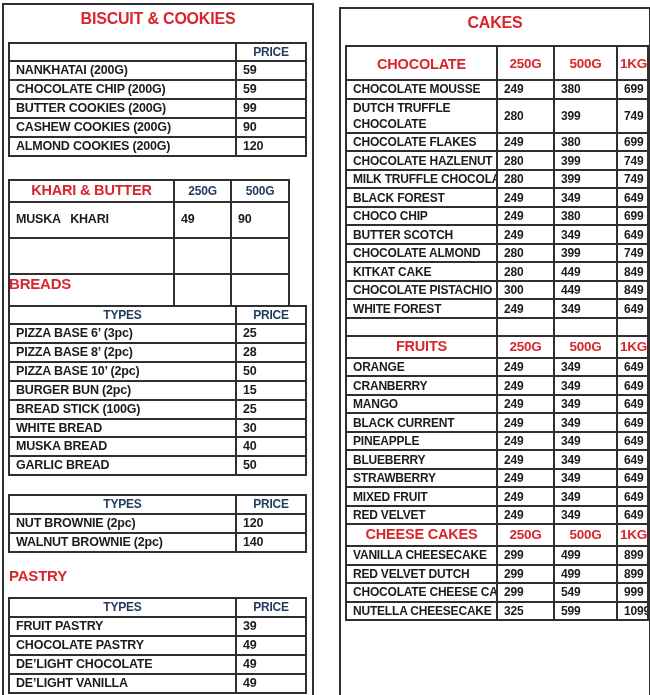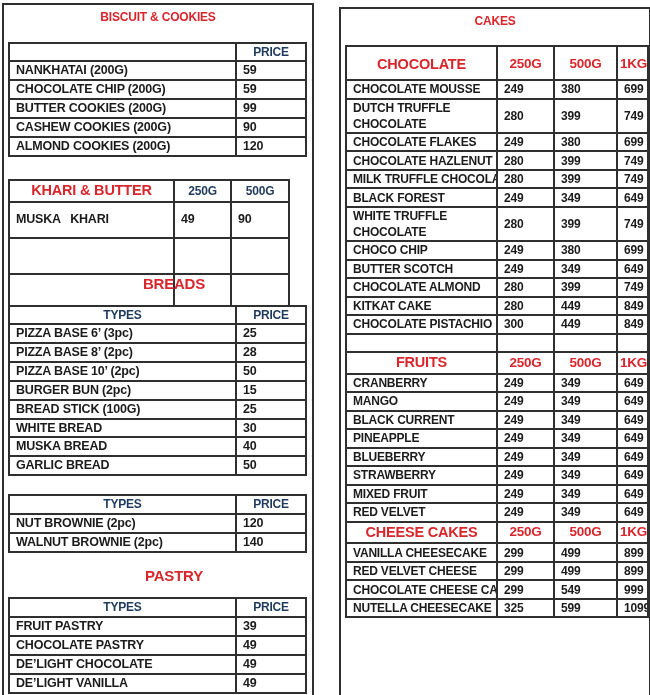--- a/index.html
+++ b/index.html
@@ -13,25 +13,25 @@
     width:650px;height:695px;position:relative;background:#ffffff;
     font-family:"Liberation Sans",sans-serif;overflow:hidden;
   }
   .panel{
     position:absolute;border:2px solid var(--line);background:#fff;
   }
   #left-panel{left:2px;top:3px;width:308px;height:700px;}
   #right-panel{left:339px;top:7px;width:308px;height:700px;}
   .panel-title{
     position:absolute;left:0;width:100%;text-align:center;
-    font-weight:bold;font-size:12px;letter-spacing:-0.2px;color:var(--red);
+    font-weight:bold;font-size:16px;letter-spacing:-0.2px;color:var(--red);
     white-space:pre;
   }
   .section-title{
-    position:absolute;left:16px;width:100%;text-align:center;
+    position:absolute;left:5px;width:100%;
     font-weight:bold;font-size:15px;letter-spacing:-0.2px;color:var(--red);
     white-space:pre;
   }
   table{
     position:absolute;border-collapse:collapse;table-layout:fixed;
     background:#fff;
   }
   td{
     border:2px solid var(--line);
     font-weight:bold;font-size:12.5px;letter-spacing:-0.2px;color:var(--ink);
@@ -289,27 +289,20 @@
           <td>399</td>
           <td>749</td>
         </tr>
         <tr class="item-row">
           <td>BLACK FOREST</td>
           <td>249</td>
           <td>349</td>
           <td>649</td>
         </tr>
         <tr class="item-row">
-          <td>WHITE TRUFFLE
-CHOCOLATE</td>
-          <td>280</td>
-          <td>399</td>
-          <td>749</td>
-        </tr>
-        <tr class="item-row">
           <td>CHOCO CHIP</td>
           <td>249</td>
           <td>380</td>
           <td>699</td>
         </tr>
         <tr class="item-row">
           <td>BUTTER SCOTCH</td>
           <td>249</td>
           <td>349</td>
           <td>649</td>
@@ -326,34 +319,46 @@
           <td>449</td>
           <td>849</td>
         </tr>
         <tr class="item-row">
           <td>CHOCOLATE PISTACHIO</td>
           <td>300</td>
           <td>449</td>
           <td>849</td>
         </tr>
         <tr class="item-row">
+          <td>WHITE FOREST</td>
+          <td>249</td>
+          <td>349</td>
+          <td>649</td>
+        </tr>
+        <tr class="item-row">
           <td></td>
           <td></td>
           <td></td>
           <td></td>
         </tr>
       </tbody>
     <tbody>
         <tr class="hdr-row">
           <td>FRUITS</td>
           <td>250G</td>
           <td>500G</td>
           <td>1KG</td>
         </tr>
         <tr class="item-row">
+          <td>ORANGE</td>
+          <td>249</td>
+          <td>349</td>
+          <td>649</td>
+        </tr>
+        <tr class="item-row">
           <td>CRANBERRY</td>
           <td>249</td>
           <td>349</td>
           <td>649</td>
         </tr>
         <tr class="item-row">
           <td>MANGO</td>
           <td>249</td>
           <td>349</td>
           <td>649</td>
@@ -402,21 +407,21 @@
           <td>500G</td>
           <td>1KG</td>
         </tr>
         <tr class="item-row">
           <td>VANILLA CHEESECAKE</td>
           <td>299</td>
           <td>499</td>
           <td>899</td>
         </tr>
         <tr class="item-row">
-          <td>RED VELVET CHEESE</td>
+          <td>RED VELVET DUTCH</td>
           <td>299</td>
           <td>499</td>
           <td>899</td>
         </tr>
         <tr class="item-row">
           <td>CHOCOLATE CHEESE CAKE</td>
           <td>299</td>
           <td>549</td>
           <td>999</td>
         </tr>

